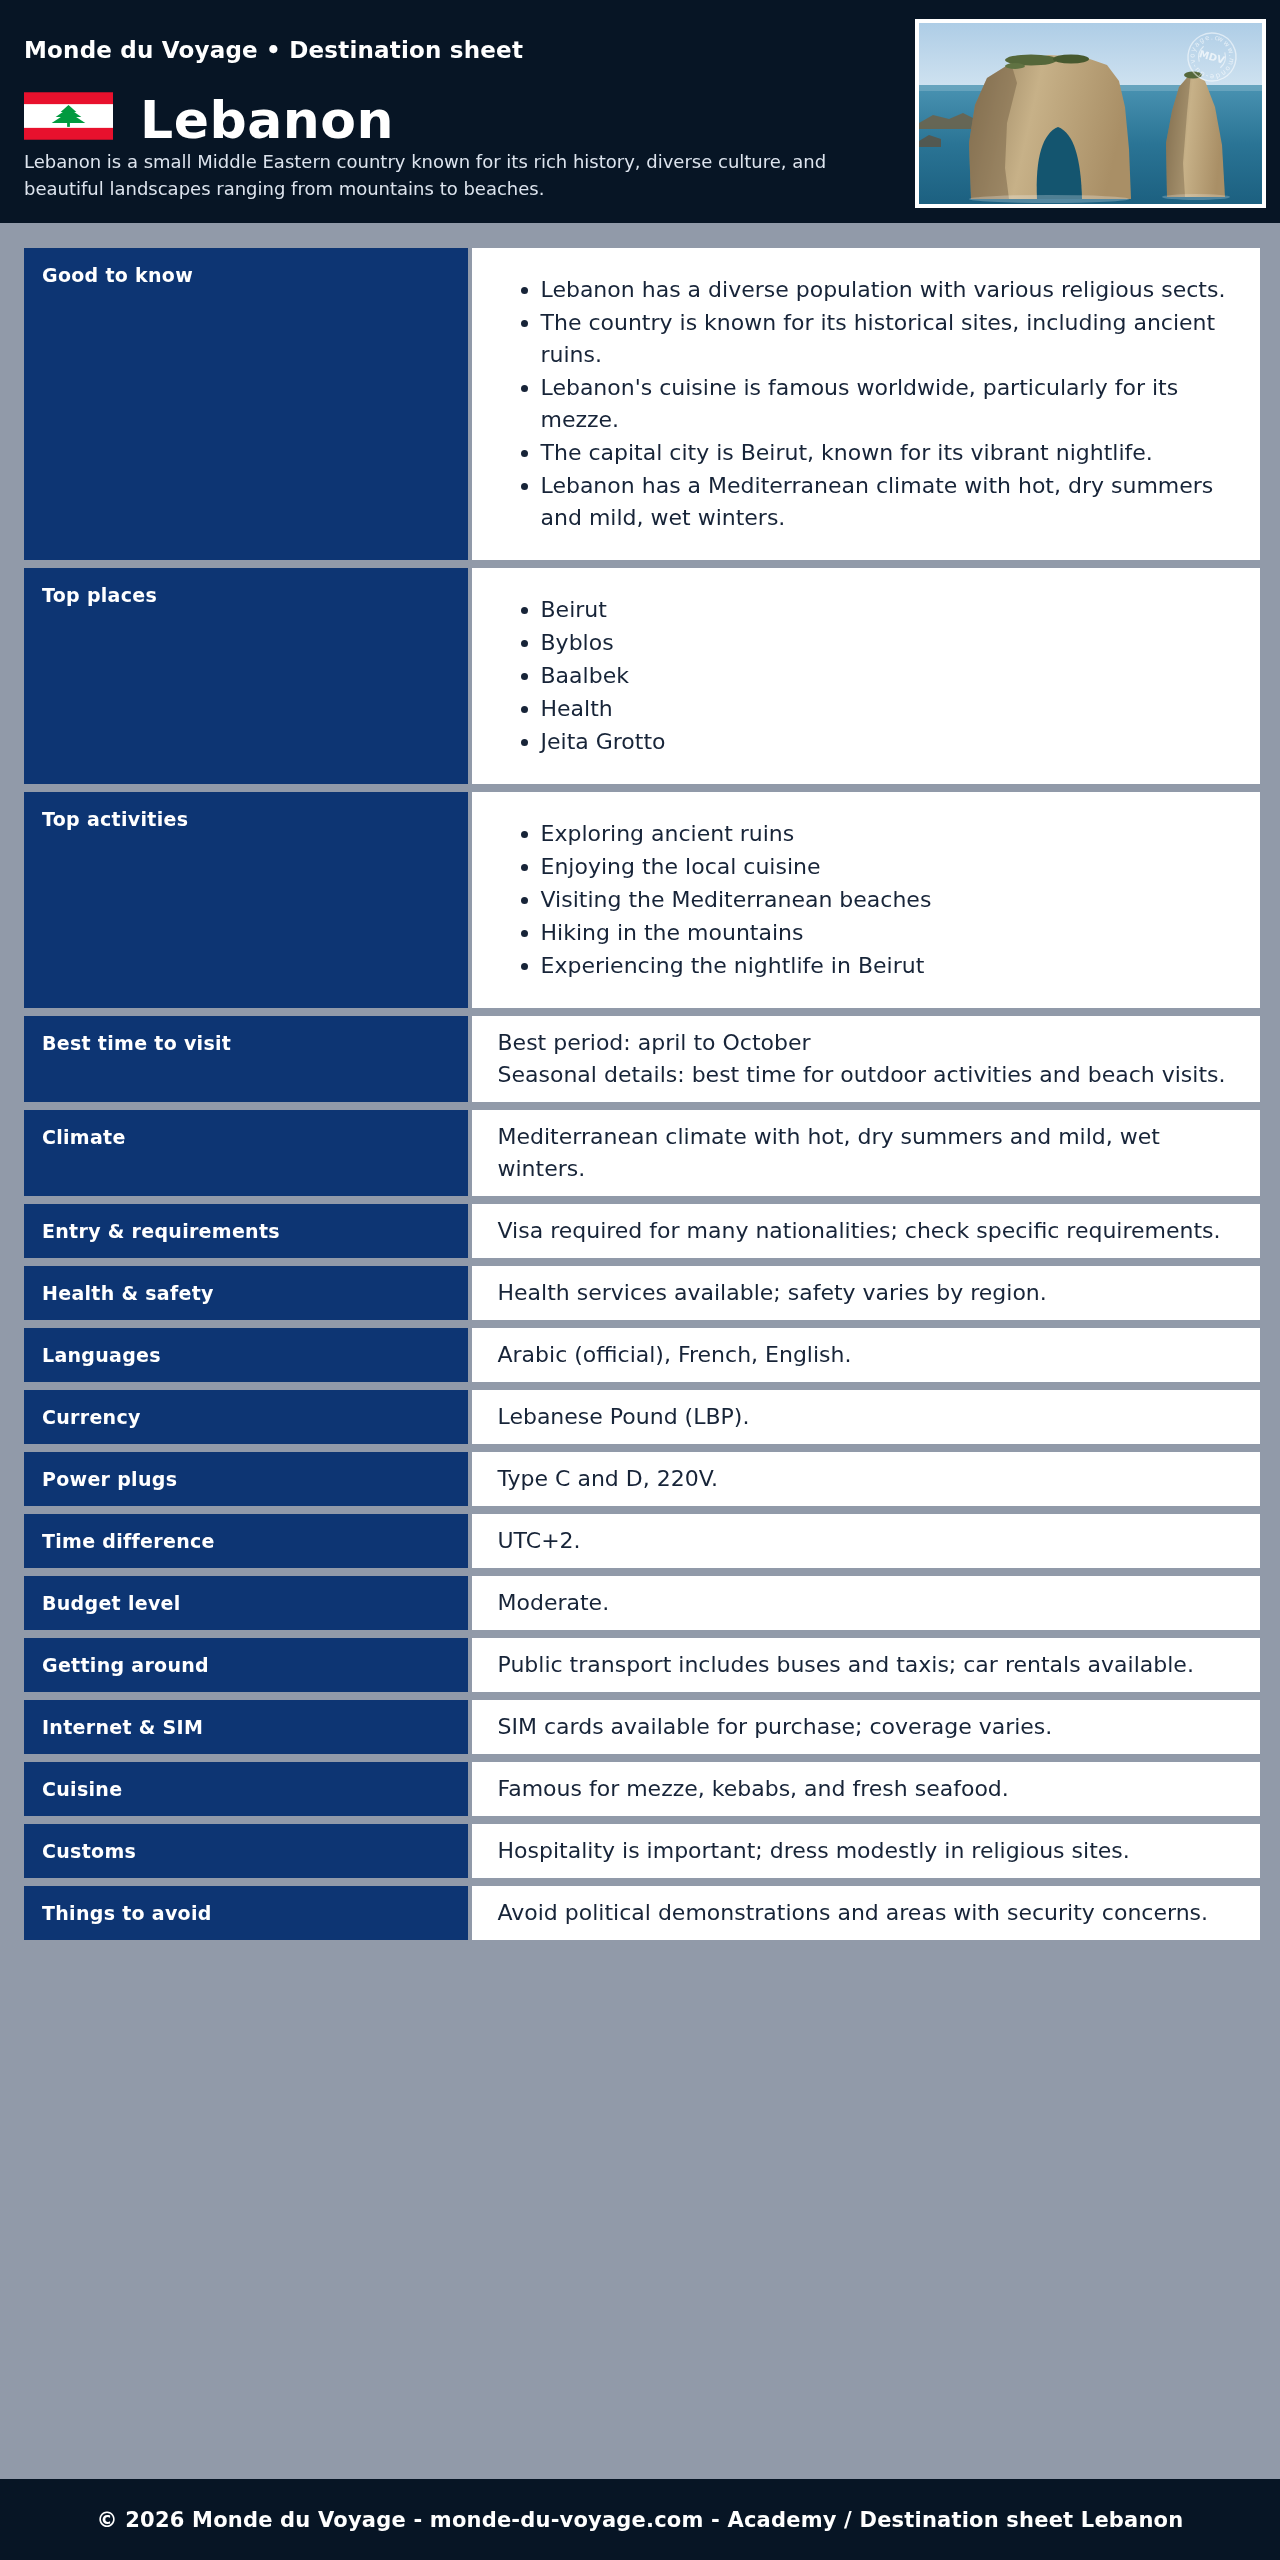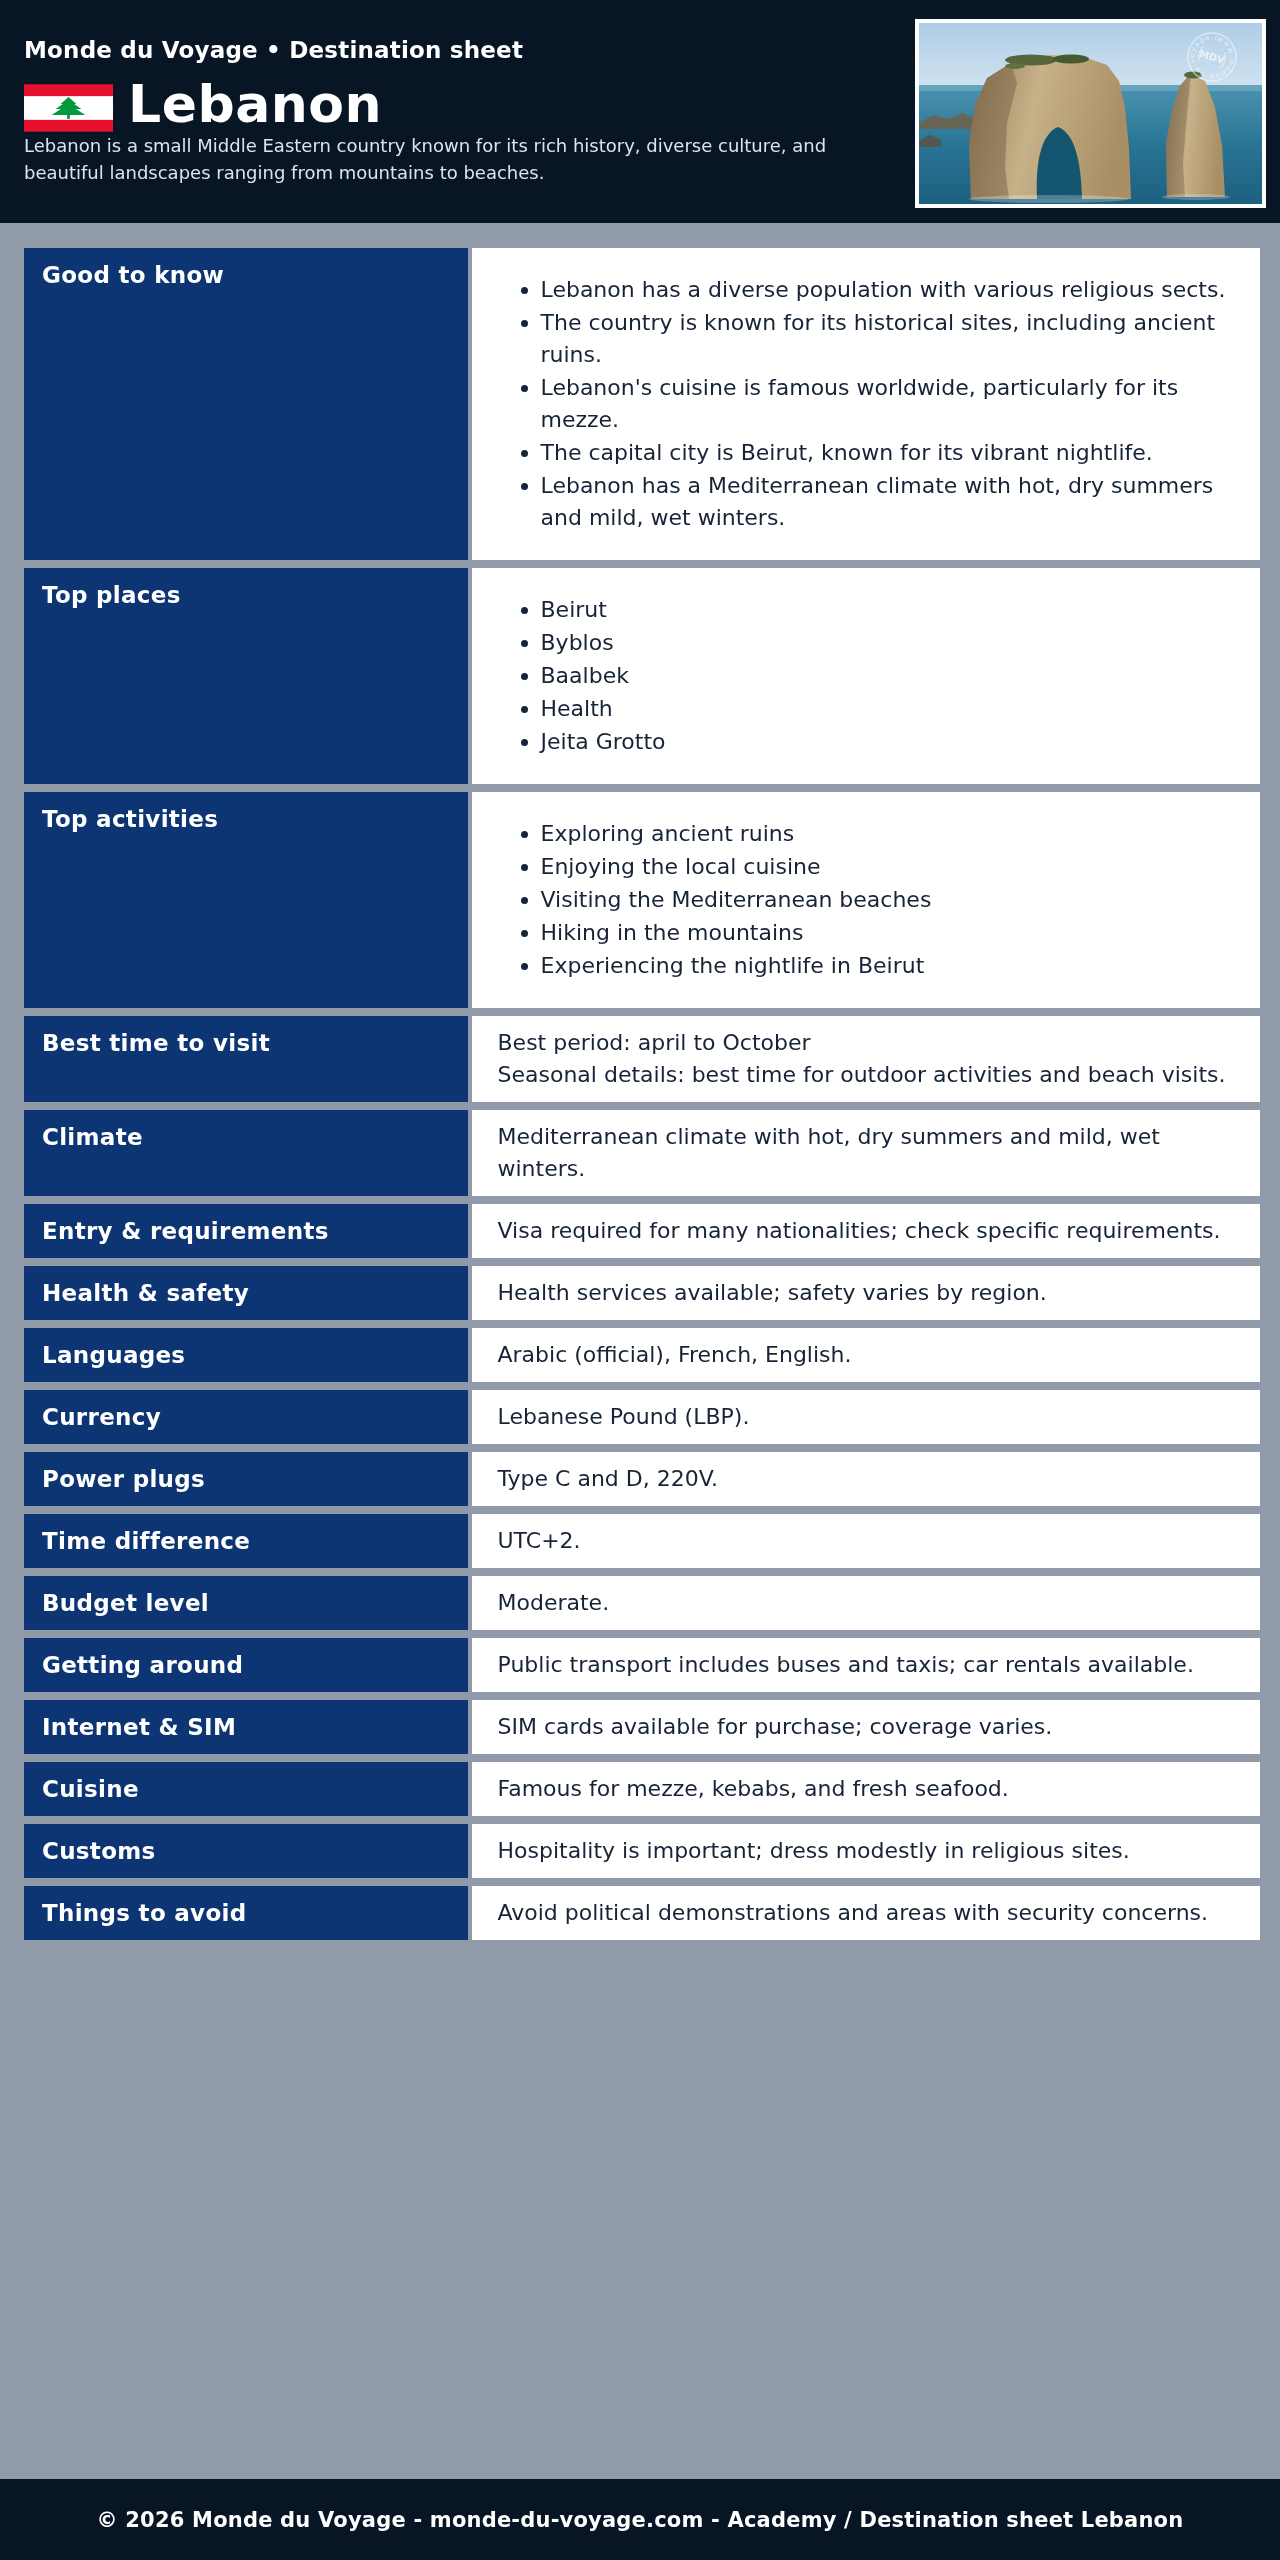--- a/index.html
+++ b/index.html
@@ -18,21 +18,21 @@
     background:var(--page-gray);
   }
   .page{width:1280px;height:2560px;display:flex;flex-direction:column;background:var(--page-gray);}
 
   
   .header{
     position:relative;flex:0 0 auto;height:223px;background:var(--navy);
     padding:36px 380px 9px 24px;color:var(--white);
   }
   .tagline{font-size:23px;font-weight:bold;line-height:28px;letter-spacing:.2px;}
-  .title-row{display:flex;align-items:flex-end;gap:15px;margin-top:12px;height:56px;}
+  .title-row{display:flex;align-items:flex-start;gap:27px;margin-top:28px;height:56px;}
   .flag{width:89px;height:48px;flex:0 0 auto;display:block;}
   .page-title{font-size:52px;font-weight:bold;line-height:56px;letter-spacing:.5px;}
   .description{
     font-size:18px;line-height:27px;color:var(--desc-ink);
     max-width:820px;font-family:"DejaVu Sans",sans-serif;
   }
   .photo-frame{
     position:absolute;top:19px;right:14px;width:351px;height:189px;
     background:#fff;padding:4px;
   }
@@ -40,21 +40,21 @@
 
   
   .main{flex:1 1 auto;padding:17px 16px 0 20px;}
   table.info-table{
     width:100%;border-collapse:separate;border-spacing:4px 8px;
     table-layout:fixed;
   }
   table.info-table th{
     width:36%;background:var(--label-blue);color:var(--white);
     text-align:left;vertical-align:top;
-    font-size:23px;font-weight:bold;letter-spacing:.3px;line-height:30px;
+    font-size:19px;font-weight:bold;letter-spacing:.3px;line-height:30px;
     padding:12px 14px 12px 18px;
     font-family:"DejaVu Sans",sans-serif;
   }
   table.info-table td{
     background:var(--white);color:var(--content-ink);
     vertical-align:top;font-size:22px;line-height:32px;
     padding:11px 8px 11px 26px;
     font-family:"DejaVu Sans",sans-serif;
   }
   table.info-table td ul{margin:15px;padding:0 0 0 28px;}

